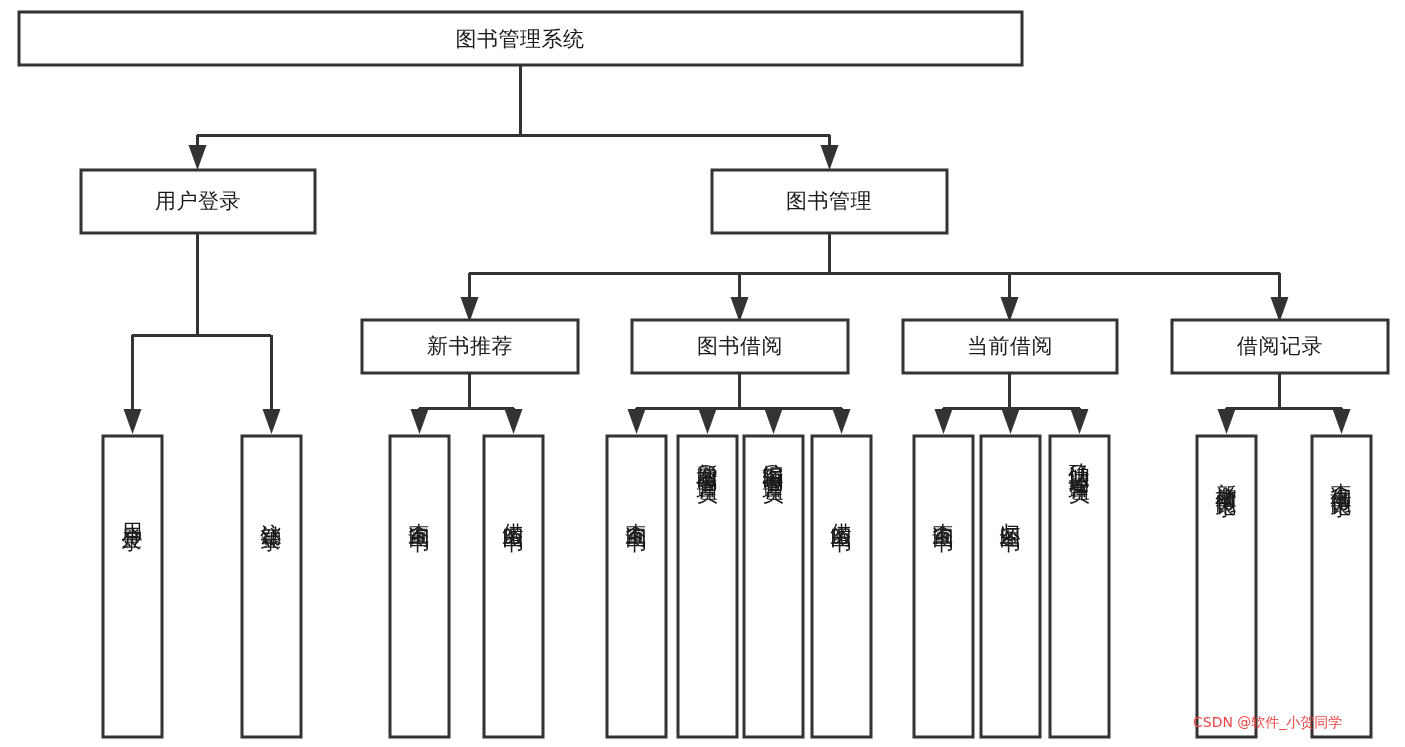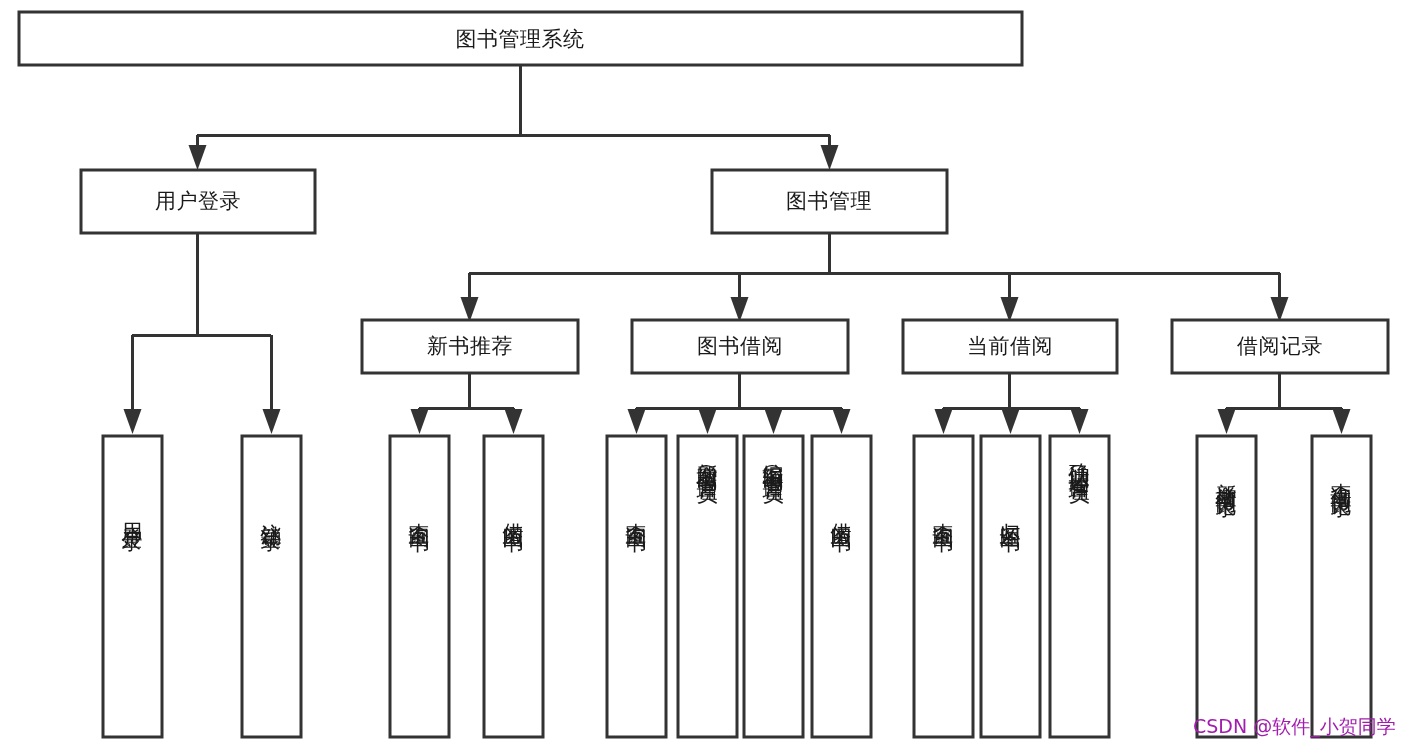--- a/index.html
+++ b/index.html
@@ -54,22 +54,22 @@
     font-size: 21px;
     fill: #1a1a1a;
     writing-mode: vertical-rl;
     text-orientation: upright;
     text-anchor: start;
     letter-spacing: 3px;
   }
   .watermark-text {
     position: absolute;
     font-family: "DejaVu Sans", "Liberation Sans", sans-serif;
-    font-size: 19px;
-    color: #a21caf;
+    font-size: 14px;
+    color: #ef4444;
     white-space: nowrap;
     pointer-events: none;
     user-select: none;
   }
 </style>
 </head>
 <body>
 
 <div id="diagram-root">
 

